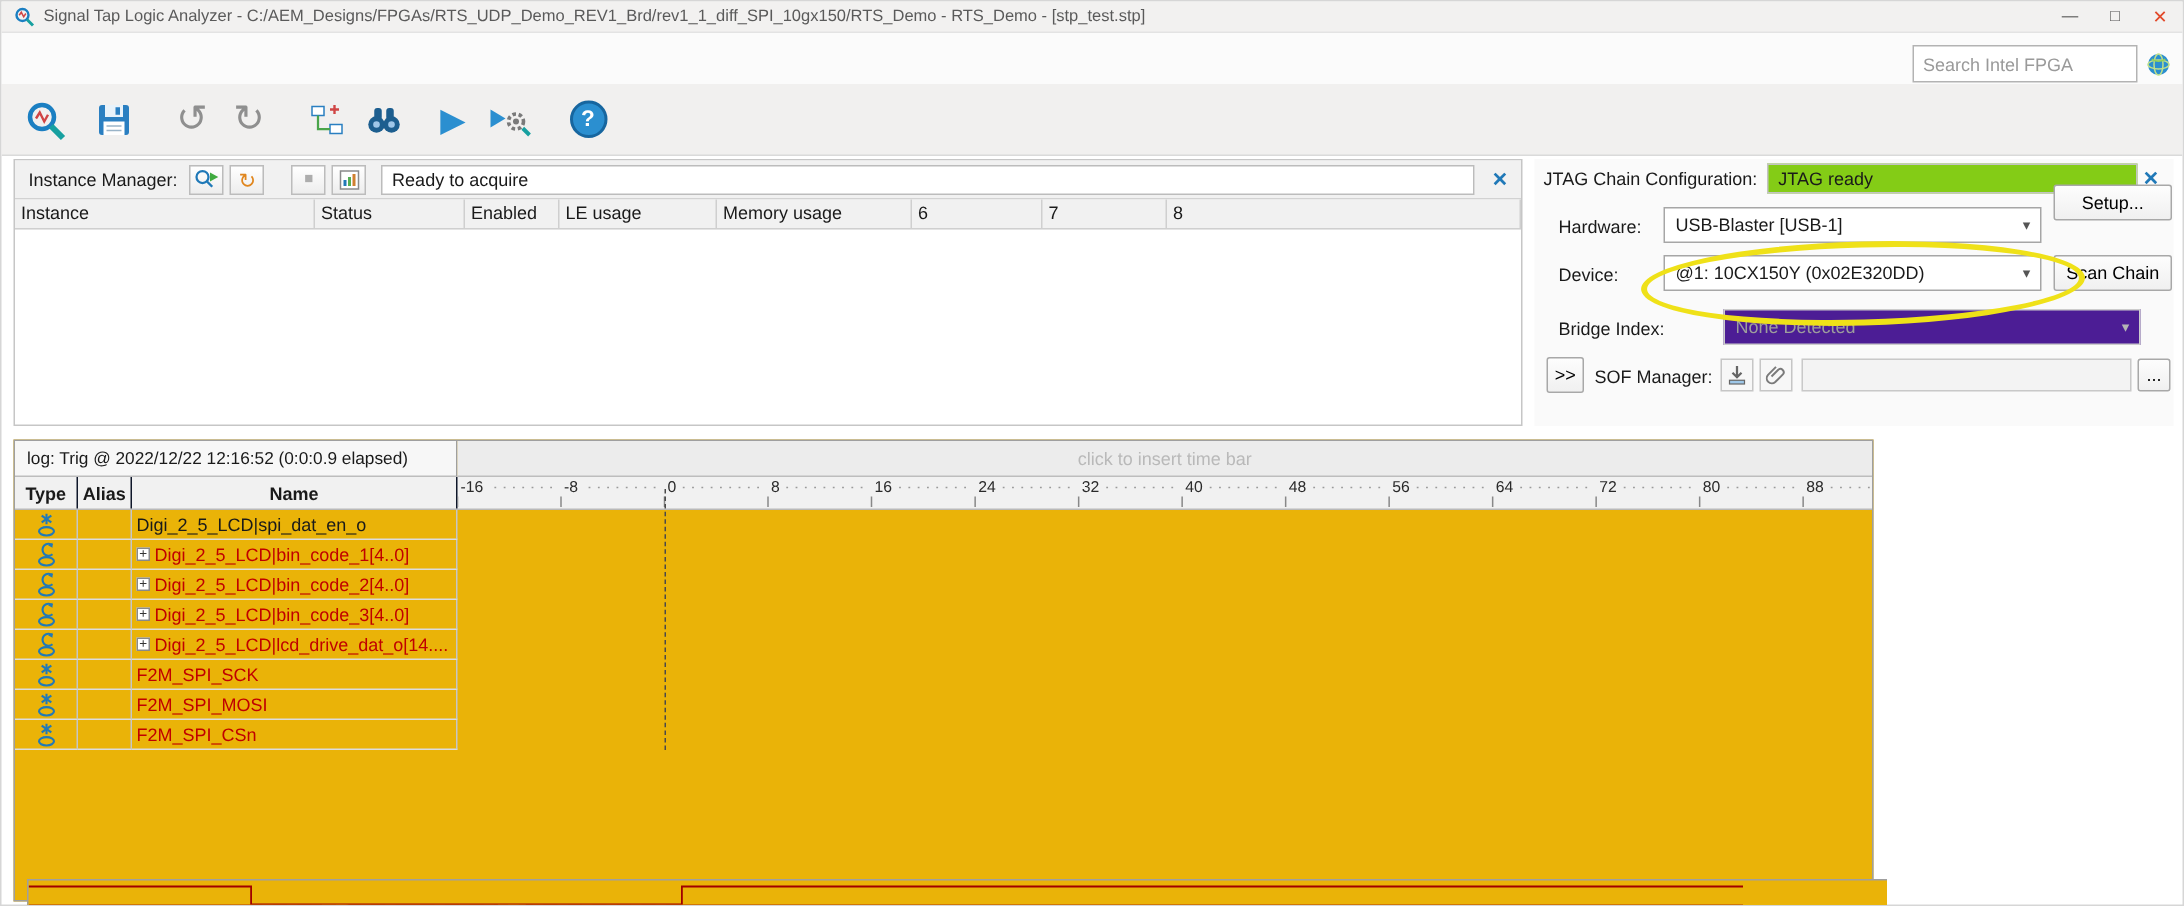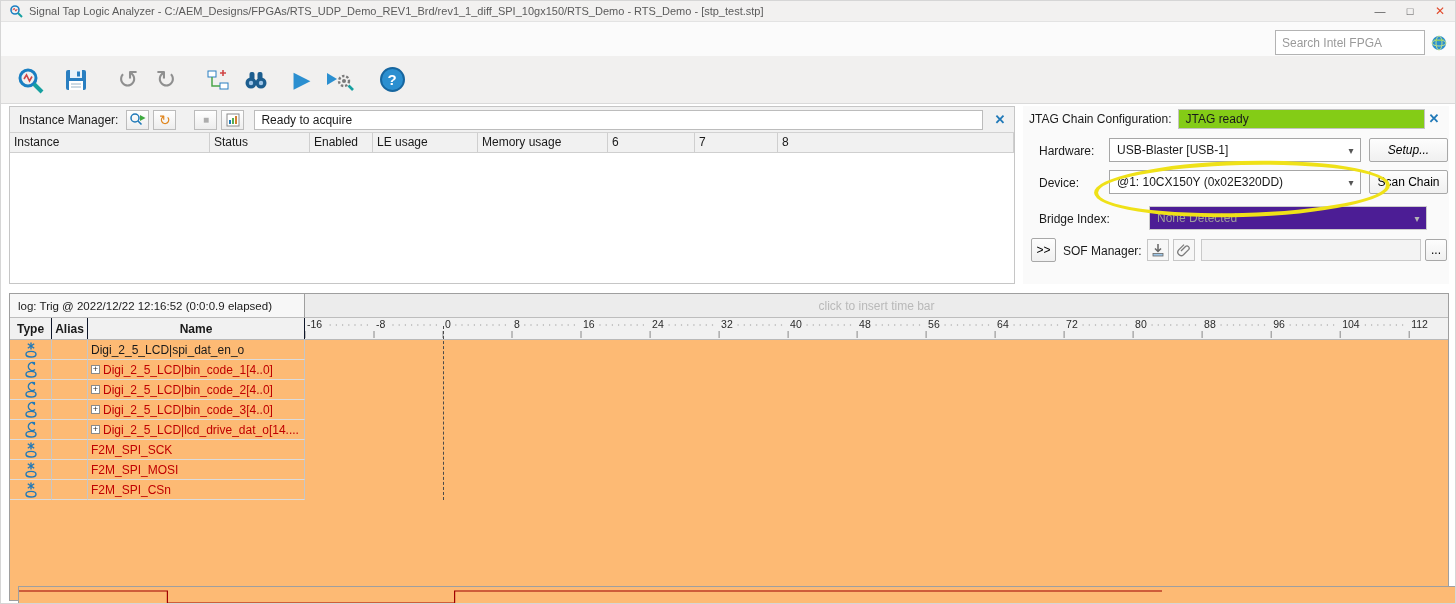--- a/index.html
+++ b/index.html
@@ -53,35 +53,35 @@
   .jlabel { position:absolute; font-size:12px; }
   .combo { position:absolute; height:24px; background:#fff; border:1px solid #a6a6a6; display:flex; align-items:center; padding-left:7px; font-size:12px; cursor:pointer; }
   .combo .arrow { margin-left:auto; width:18px; text-align:center; color:#555; font-size:10px; }
   .combo.disabled { background:#4c1d95; color:#9d9d9d; border-color:#cccccc; cursor:default; }
   .combo.disabled .arrow { color:#b5b5b5; }
   .combo span.val { overflow:hidden; white-space:nowrap; }
   .jbtn { position:absolute; height:24px; background:linear-gradient(#fdfdfd,#f0f0f0); border:1px solid #a8a8a8; border-radius:2px; font-family:inherit; font-size:12px; cursor:pointer; }
   .icon-btn { position:absolute; width:22px; height:22px; background:#f7f7f7; border:1px solid #c6c6c6; display:flex; align-items:center; justify-content:center; cursor:pointer; }
   .sof-field { position:absolute; height:22px; background:#f3f3f3; border:1px solid #c9c9c9; font-family:inherit; font-size:12px; padding:0 4px; }
   #hw-label{left:16px;top:38px;} #hw-combo{left:86px;top:32px;width:252px;}
-  #setup-btn{left:346px;top:32px;width:79px;font-style:italic;}
+  #setup-btn{left:346px;top:17px;width:79px;}
   #dev-label{left:16px;top:70px;} #dev-combo{left:86px;top:64px;width:252px;}
   #scan-btn{left:346px;top:64px;width:79px;}
   #bridge-label{left:16px;top:106px;} #bridge-combo{left:126px;top:100px;width:278px;}
   #expand-btn{left:8px;top:132px;width:25px;}
   #sof-label{left:40px;top:138px;}
   #sof-btn1{left:124px;top:133px;} #sof-btn2{left:150px;top:133px;}
   #sof-field{left:178px;top:133px;width:220px;}
   #sof-browse{left:402px;top:133px;width:22px;height:22px;}
 
   
   .yellow-ellipse { position:absolute; left:1093px; top:160px; width:296px; height:56px; border:4px solid #efe118; border-radius:50%; transform:rotate(-1.5deg); pointer-events:none; z-index:50; }
 
   
-  .wave { position:absolute; left:8px; top:292px; width:1440px; height:308px; background:#fdba74; border:1px solid #9f9f9f; }
+  .wave { position:absolute; left:8px; top:292px; width:1240px; height:308px; background:#eab308; border:1px solid #9f9f9f; }
   .wave-header { display:flex; height:24px; }
   .log-box { width:295px; background:#f7f7f7; border-right:1px solid #9f9f9f; border-bottom:1px solid #bdbdbd; font-size:11.5px; display:flex; align-items:center; padding-left:8px; white-space:nowrap; overflow:hidden; }
   .hint { flex:1; background:#ececec; border-bottom:1px solid #bdbdbd; color:#b9b9b9; display:flex; align-items:center; justify-content:center; font-size:12px; cursor:pointer; }
   .wave-colhead { display:flex; height:22px; background:#f1f1f1; border-bottom:1px solid #b9b9b9; }
   .wc { border-right:1px solid #0f172a; font-size:12px; font-weight:bold; display:flex; align-items:center; justify-content:center; }
   .wc.type{width:42px;} .wc.alias{width:36px;} .wc.name{width:217px;}
   .wc.tl{flex:1; border-right:none; font-weight:normal; justify-content:flex-start; overflow:hidden; }
   .wrow { display:flex; height:20px; }
   .wcell { border-right:1px solid #c6c6c6; border-bottom:1px solid #dcdcdc; }
   .wcell.type{width:42px; display:flex; align-items:center; justify-content:center;}

